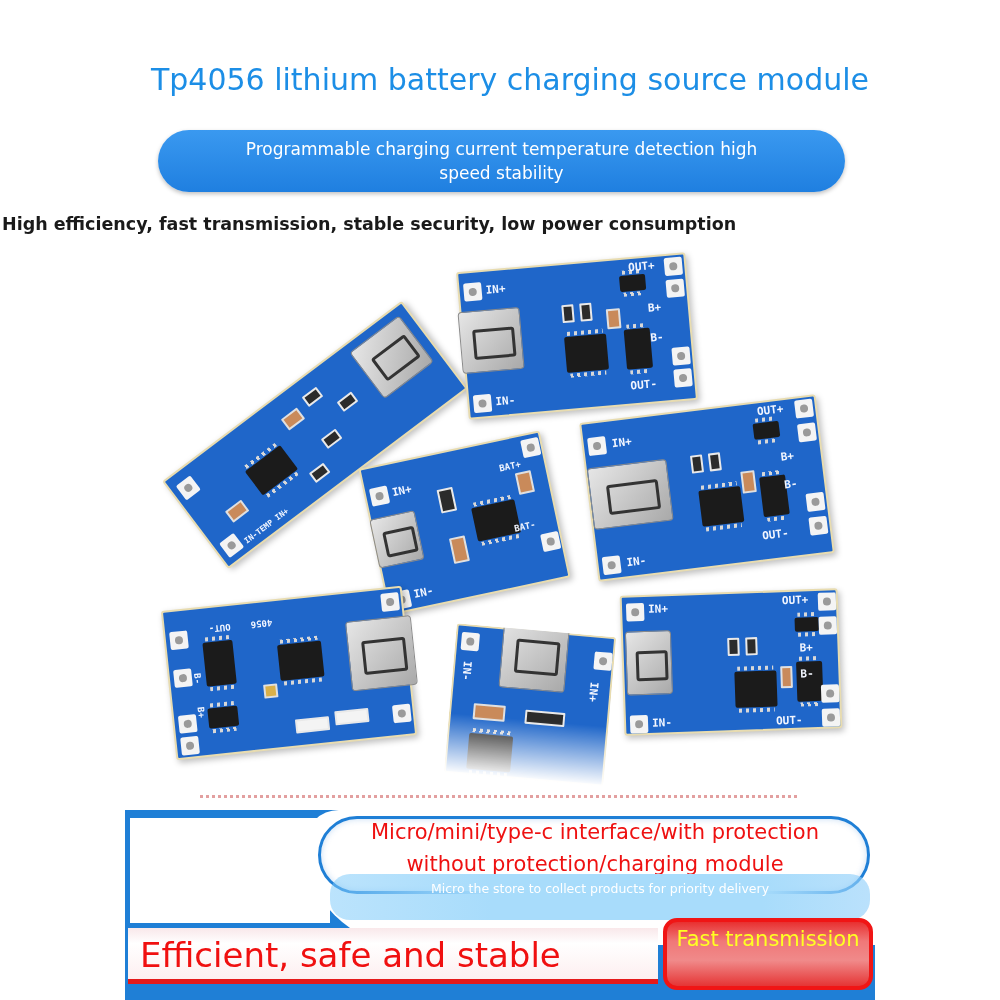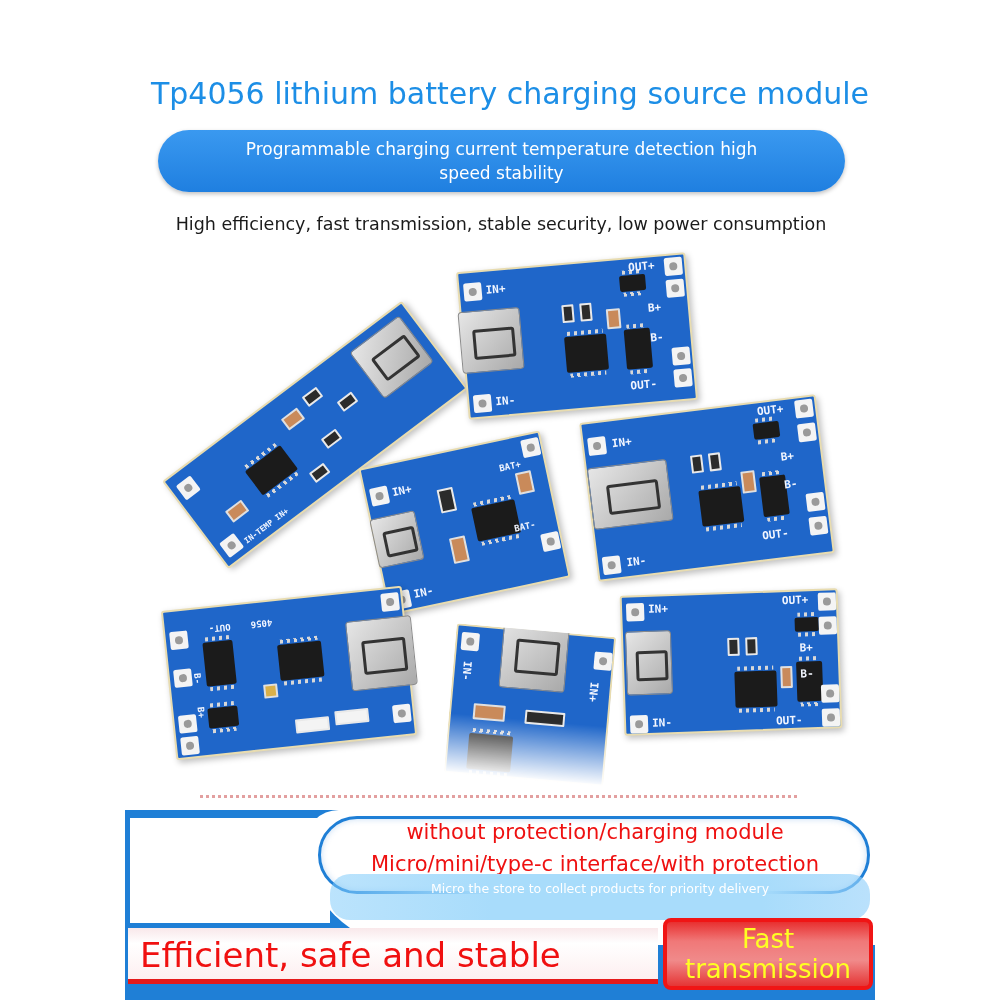--- a/index.html
+++ b/index.html
@@ -2,32 +2,32 @@
 <html><head>
 <meta charset="utf-8">
 <style>
   * { box-sizing: border-box; margin: 0; padding: 0; }
   html, body { width: 1000px; height: 1000px; background: #ffffff; overflow: hidden; }
   body { position: relative; font-family: "DejaVu Sans", sans-serif; }
 
   .title {
     position: absolute; left: 0; right: 0; top: 62px;
     text-align: center; font-size: 30px; color: #1c8ee6;
-    letter-spacing: 0px; padding-left: 20px; margin-top: 14px;
+    letter-spacing: 0px; padding-left: 20px;
   }
   .pill {
     position: absolute; left: 158px; top: 130px; width: 687px; height: 62px;
     background: linear-gradient(#3a99f0, #1f7fe0);
     border-radius: 31px; box-shadow: 0 2px 4px rgba(0,0,0,0.25);
     color: #ffffff; font-size: 17px; line-height: 24px; text-align: center;
     padding: 7px 60px 0 60px;
   }
   .subtitle {
     position: absolute; left: 0; right: 0; top: 214px;
-    text-align: center; font-size: 17.5px; color: #1a1a1a; padding-left: 2px;
+    text-align: left; font-size: 17.5px; color: #1a1a1a; padding-left: 2px; font-weight: bold;
   }
 
   
   .board {
     position: absolute; background: #1f66c9; border-radius: 3px;
     box-shadow: 2px 3px 6px rgba(0,0,0,0.25);
     border: 2px solid #e8dcb0; overflow: visible;
   }
   .board .lbl {
     position: absolute; color: #f2f6ff; font-family: "DejaVu Sans Mono", monospace;
@@ -100,22 +100,22 @@
     background: linear-gradient(#f9e8ea, #ffffff 30%, #fdeff0);
     border-bottom: 5px solid #e51a1a;
   }
   .slogan {
     position: absolute; left: 140px; top: 928px; color: #f01010;
     font-size: 34px; line-height: 54px; white-space: nowrap;
   }
   .fast-btn {
     position: absolute; left: 663px; top: 918px; width: 210px; height: 72px;
     background: linear-gradient(#e83030, #f07878 30%, #f08a8a 60%, #e53535);
-    border-radius: 8px; border: 4px solid #f01515;
-    color: #ffff22; font-size: 26px; line-height: 30px; text-align: center;
+    border-radius: 14px; border: 4px solid #f01515;
+    color: #ffff22; font-size: 21px; line-height: 30px; text-align: center;
     padding-top: 2px;
   }
   .dotted-rule {
     position: absolute; left: 200px; top: 795px; width: 600px; height: 3px;
     background: repeating-linear-gradient(90deg, #d06060 0 3px, transparent 3px 6px);
     opacity: 0.6;
   }
 </style>
 </head>
 <body>
@@ -253,20 +253,20 @@
   <span class="lbl" style="left:150px; top:122px;">OUT-</span>
 </div>
 
 <div class="dotted-rule"></div>
 
 <div class="banner"></div>
 <div class="banner-white"></div>
 <div class="banner-arc"></div>
 <div class="banner-arc-inner"></div>
 <div class="feature-text">
+  <div>Micro/mini/type-c interface/with protection</div>
   <div>without protection/charging module</div>
-  <div>Micro/mini/type-c interface/with protection</div>
 </div>
 <div class="follow-strip"></div>
 <div class="follow-text">Micro the store to collect products for priority delivery</div>
 <div class="slogan-bar"></div>
 <div class="slogan">Efficient, safe and stable</div>
 <div class="fast-btn">Fast transmission</div>
 
 </body></html>

